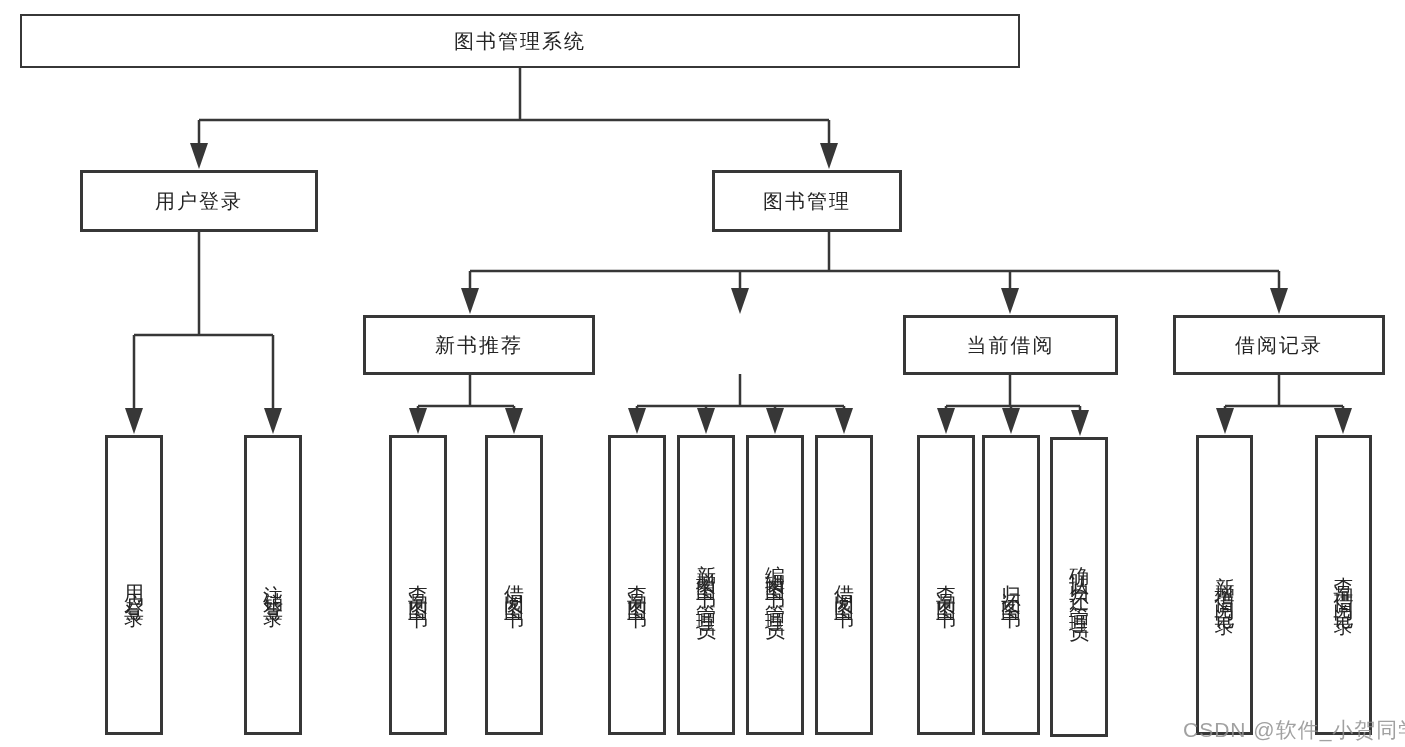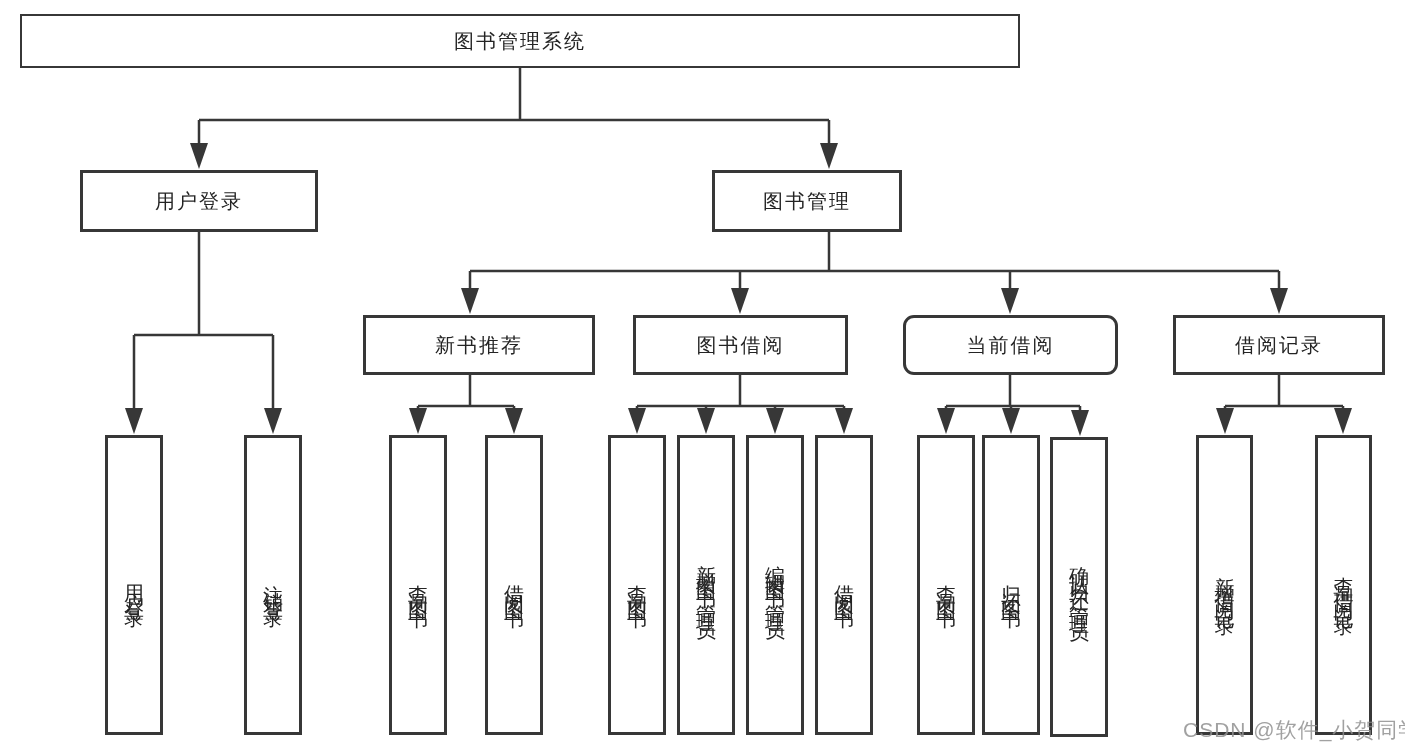--- a/index.html
+++ b/index.html
@@ -109,24 +109,21 @@
   <div class="node h" style="left:80px; top:170px; width:238px; height:62px;">
     <span>用户登录</span>
   </div>
   <div class="node h" style="left:712px; top:170px; width:190px; height:62px;">
     <span>图书管理</span>
   </div>
 
   <div class="node h" style="left:363px; top:315px; width:232px; height:60px;">
     <span>新书推荐</span>
   </div>
-  <div class="node h" style="left:633px; top:315px; width:215px; height:60px;">
-    <span>图书借阅</span>
-  </div>
-  <div class="node h" style="left:903px; top:315px; width:215px; height:60px;border-radius:11px;">
+  <div class="node h" style="left:903px; top:315px; width:215px; height:60px;">
     <span>当前借阅</span>
   </div>
   <div class="node h" style="left:1173px; top:315px; width:212px; height:60px;">
     <span>借阅记录</span>
   </div>
 
   <div class="node v" style="left:105px; top:435px; width:58px; height:300px;">
     <span>用户登录</span>
   </div>
   <div class="node v" style="left:244px; top:435px; width:58px; height:300px;">

